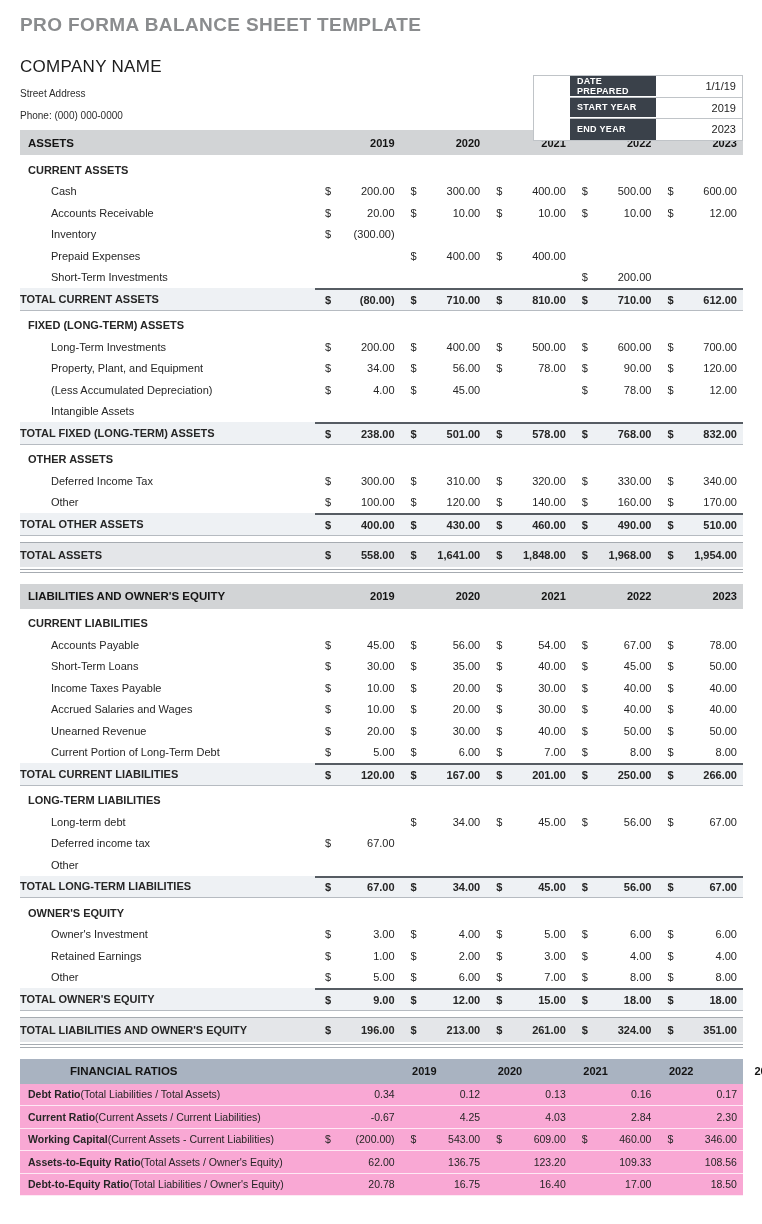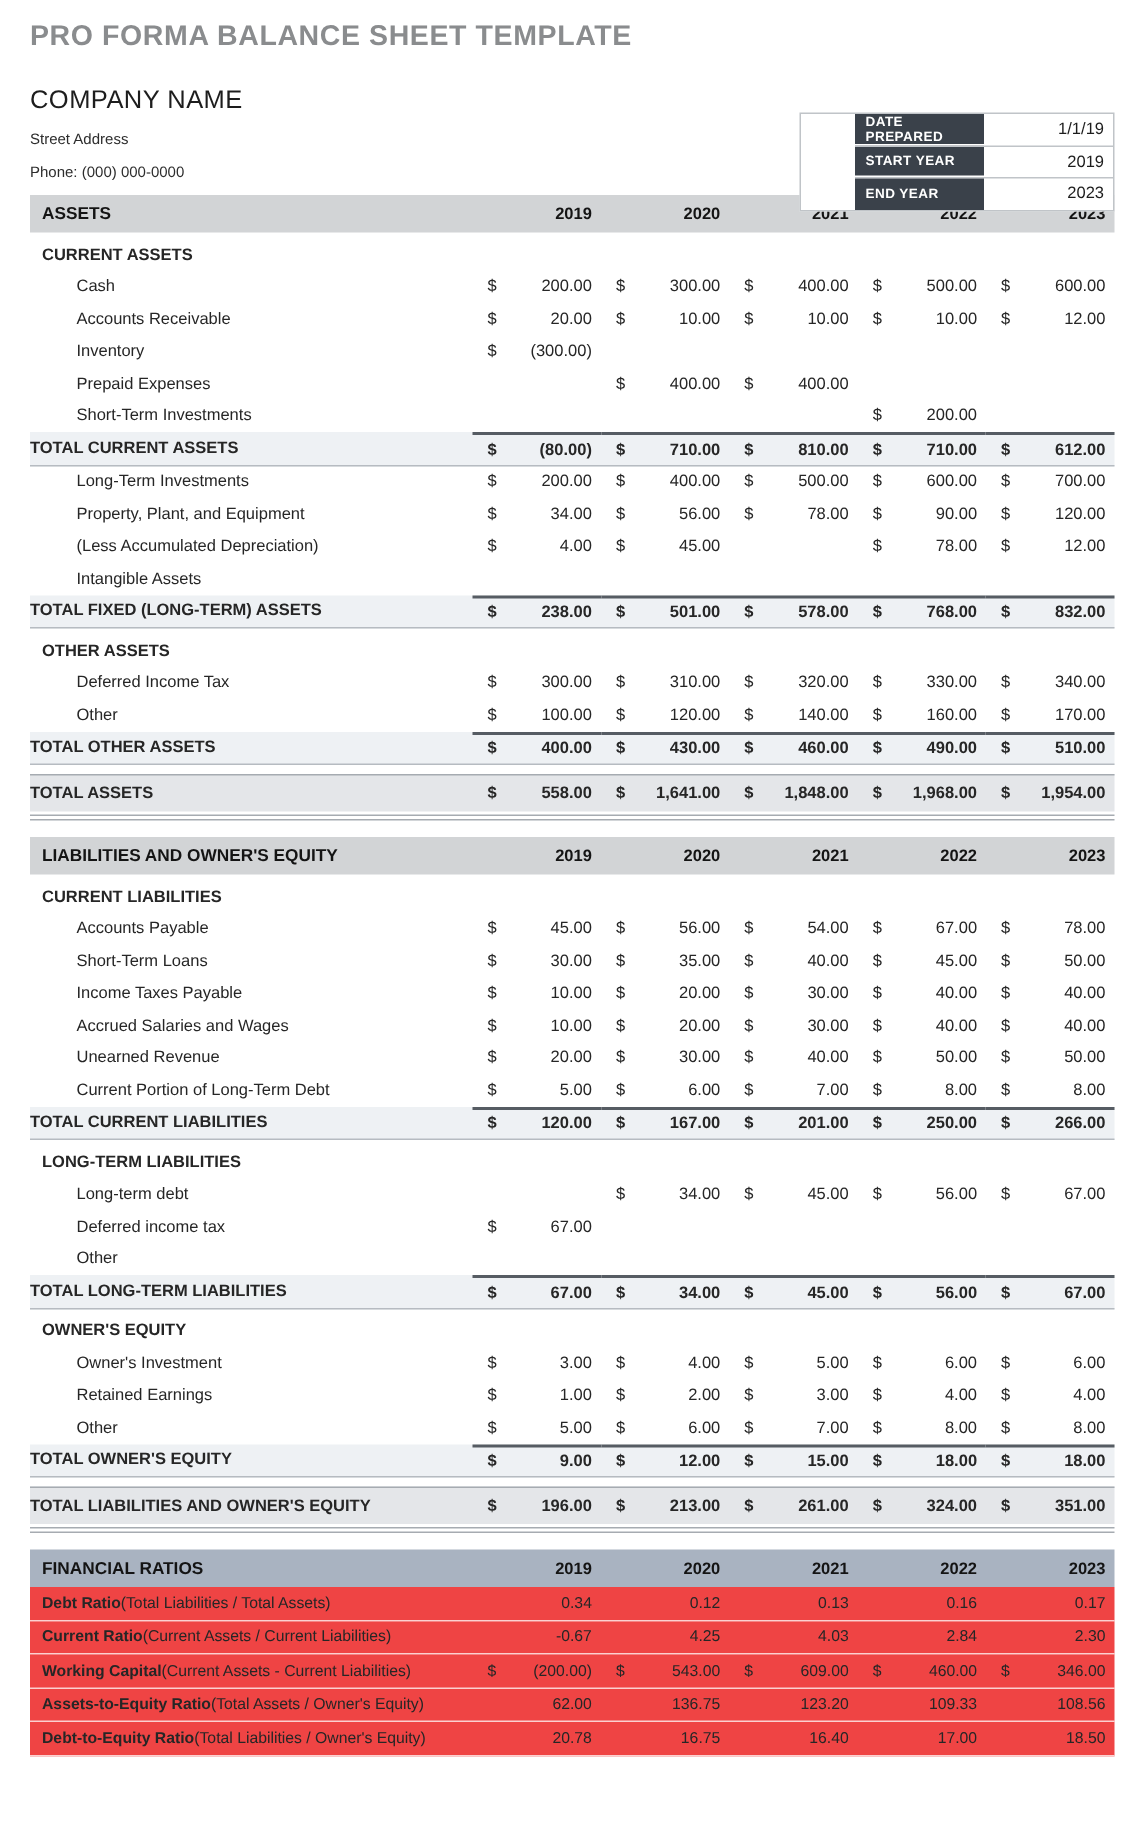--- a/index.html
+++ b/index.html
@@ -26,34 +26,34 @@
 
   .sheet{margin-top:8px;width:723px;}
   .row{display:grid;grid-template-columns:295px repeat(5,85.6px);align-items:stretch;height:21.5px;font-size:11px;}
   .label{display:flex;align-items:center;white-space:nowrap;overflow:hidden;}
   .label .b{font-weight:bold;}
   .cell{display:flex;justify-content:space-between;align-items:center;padding:0 6px 0 10px;box-sizing:border-box;}
   .ycell{display:flex;align-items:center;justify-content:flex-end;padding-right:6px;font-weight:bold;box-sizing:border-box;}
 
   .sechead{height:25px;background:#d2d4d6;color:#141414;}
   .sechead .label{padding-left:8px;font-size:11.5px;}
-  .bluehead{background:#a9b3c1;}
+  .bluehead{background:#a9b3c1;padding-left:42px;}
 
   .subhead{margin-top:4px;gap:17px;}
   .subhead .label{padding-left:8px;}
   .item .label{padding-left:31px;}
 
   .total{font-weight:bold;background:#eef1f4;border-bottom:1px solid #b6bbc1;}
   .total .cell{border-top:2px solid #565c63;}
 
   .grand{font-weight:bold;background:#e4e6e9;height:24px;margin-top:6px;border-top:1px solid #a6abb1;}
   .grand-rule{height:2px;border-top:1px solid #a6abb1;border-bottom:1px solid #a6abb1;margin-top:2px;}
   .sec-gap{height:11px;}
 
-  .ratio{background:#ef4444;font-size:10.5px;border-bottom:1px solid rgba(255,255,255,.75);}
+  .ratio{background:#f9a8d4;font-size:10.5px;border-bottom:1px solid rgba(255,255,255,.75);}
   .ratio .label{padding-left:8px;}
   .ratio .cell{font-size:10.5px;}
 </style>
 </head>
 <body>
 
 <div class="page">
 
   <div class="title">PRO FORMA BALANCE SHEET TEMPLATE</div>
   <div class="company">COMPANY NAME</div>
@@ -254,20 +254,45 @@
         </div>
         <div class="cell">
           <div class="d">$</div>
           <div class="v">710.00</div>
         </div>
         <div class="cell">
           <div class="d">$</div>
           <div class="v">612.00</div>
         </div>
       </div>
+      <div class="row subhead">
+        <div class="label">
+          <span class="b">FIXED (LONG-TERM) ASSETS</span>
+        </div>
+        <div class="cell">
+          <div class="d"></div>
+          <div class="v"></div>
+        </div>
+        <div class="cell">
+          <div class="d"></div>
+          <div class="v"></div>
+        </div>
+        <div class="cell">
+          <div class="d"></div>
+          <div class="v"></div>
+        </div>
+        <div class="cell">
+          <div class="d"></div>
+          <div class="v"></div>
+        </div>
+        <div class="cell">
+          <div class="d"></div>
+          <div class="v"></div>
+        </div>
+      </div>
       <div class="row item">
         <div class="label">
           <span>Long-Term Investments</span>
         </div>
         <div class="cell">
           <div class="d">$</div>
           <div class="v">200.00</div>
         </div>
         <div class="cell">
           <div class="d">$</div>

